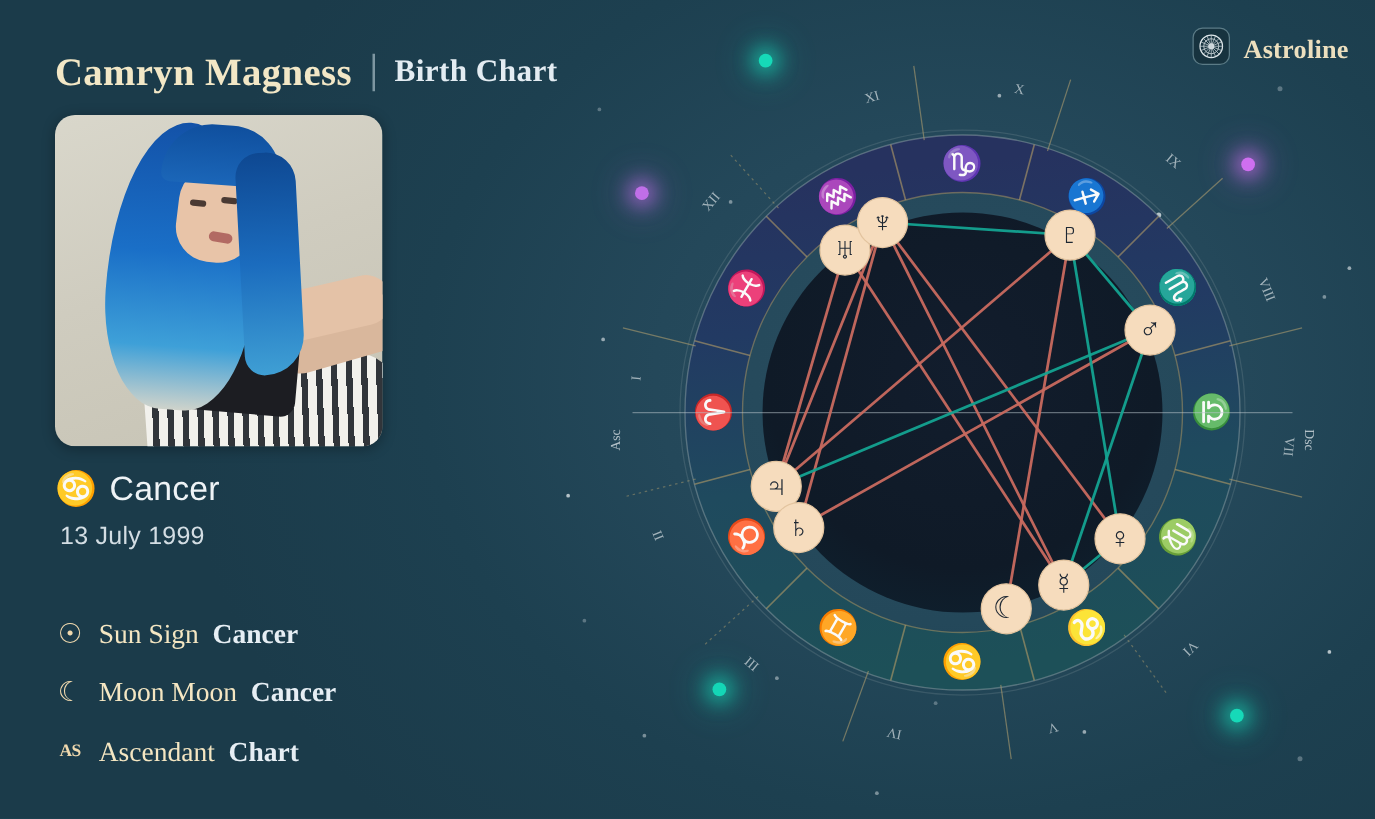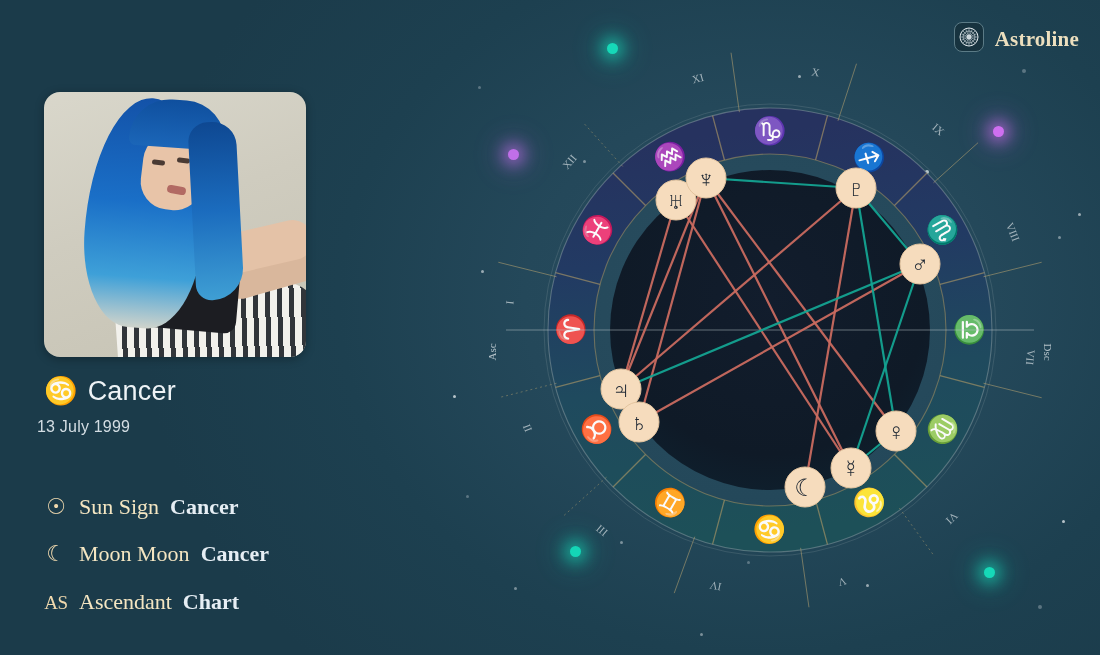--- a/index.html
+++ b/index.html
@@ -28,31 +28,31 @@
 
   #photo{position:absolute;left:44px;top:92px;width:262px;height:265px;border-radius:16px;
     overflow:hidden;box-shadow:0 2px 10px rgba(0,0,0,.3);}
   .ph-bg{position:absolute;inset:0;background:linear-gradient(160deg,#d9d7cb 0%,#cfccbf 45%,#c6c3b4 100%);}
   .ph-hair{position:absolute;border-radius:50% 50% 42% 42%/60% 60% 40% 40%;}
   .ph-el{position:absolute;}
 
   .sign-row{position:absolute;left:44px;top:376px;display:flex;align-items:center;gap:10px;}
   .sign-glyph{font-size:27px;color:#f3c9a4;line-height:1;}
   .sign-name{font-size:27px;color:#eef3f6;letter-spacing:.2px;}
-  .meta{position:absolute;left:37px;color:#d3dde3;font-size:16px;letter-spacing:.2px;}
+  .meta{position:absolute;left:48px;color:#d3dde3;font-size:20px;letter-spacing:.2px;}
   #meta-date{top:418px;}
   #meta-place{top:449px;}
 
   .fact{position:absolute;left:44px;display:flex;align-items:center;gap:11px;}
   #fact-sun{top:494px;}
   #fact-moon{top:541px;}
   #fact-asc{top:589px;}
   .fact-ico{width:24px;height:24px;display:flex;align-items:center;justify-content:center;
     color:#f0d9ae;font-size:22px;line-height:1;}
-  .fact-ico.as{font-family:"Liberation Serif", serif;font-size:19px;font-weight:normal;letter-spacing:-.5px;}
+  .fact-ico.as{font-family:"Liberation Serif", serif;font-size:14px;font-weight:bold;letter-spacing:-.5px;}
   .fact-label{font-family:"Liberation Serif", serif;font-weight:normal;font-size:22px;color:#f4e6c2;}
   .fact-value{font-family:"Liberation Serif", serif;font-weight:bold;font-size:22px;color:#e6eef4;}
 
   
   #logo{position:absolute;right:21px;top:22px;display:flex;align-items:flex-end;gap:11px;}
   #logo-mark{width:28px;height:28px;border-radius:8px;background:#17333f;
     border:1px solid #5b7b86;display:flex;align-items:center;justify-content:center;}
   #logo-text{font-family:"Liberation Serif", serif;font-size:21px;font-weight:bold;color:#ecdfbe;letter-spacing:.2px;}
 
   
@@ -89,20 +89,25 @@
       <div class="star" style="left: 620px; top: 541px; width: 3px; height: 3px; opacity: 0.52;"></div>
       <div class="glow" style="left: 606.5px; top: 42.5px; width: 11px; height: 11px; background: rgb(22, 217, 184); box-shadow: rgba(22, 217, 184, 0.533) 0px 0px 14px 6px, rgba(22, 217, 184, 0.2) 0px 0px 26px 12px;"></div>
       <div class="glow" style="left: 507.5px; top: 148.5px; width: 11px; height: 11px; background: rgb(192, 111, 232); box-shadow: rgba(192, 111, 232, 0.533) 0px 0px 14px 6px, rgba(192, 111, 232, 0.2) 0px 0px 26px 12px;"></div>
       <div class="glow" style="left: 992.5px; top: 125.5px; width: 11px; height: 11px; background: rgb(207, 111, 240); box-shadow: rgba(207, 111, 240, 0.533) 0px 0px 14px 6px, rgba(207, 111, 240, 0.2) 0px 0px 26px 12px;"></div>
       <div class="glow" style="left: 569.5px; top: 545.5px; width: 11px; height: 11px; background: rgb(20, 214, 182); box-shadow: rgba(20, 214, 182, 0.533) 0px 0px 14px 6px, rgba(20, 214, 182, 0.2) 0px 0px 26px 12px;"></div>
       <div class="glow" style="left: 983.5px; top: 566.5px; width: 11px; height: 11px; background: rgb(22, 217, 184); box-shadow: rgba(22, 217, 184, 0.533) 0px 0px 14px 6px, rgba(22, 217, 184, 0.2) 0px 0px 26px 12px;"></div>
     </div>
 
   <div id="left">
 
+    <div class="title-row">
+      <div class="title-name">Camryn Magness</div>
+      <div class="title-div"></div>
+      <div class="title-sub">Birth Chart</div>
+    </div>
 
     <div id="photo">
       <div class="ph-bg"></div>
 
       <div class="ph-el" style="left:72px;top:196px;width:200px;height:75px;
                   background:repeating-linear-gradient(92deg,#f2f1ec 0 7px,#31353a 7px 12px);
                   border-radius:14px 28px 0 0;transform:rotate(-4deg);"></div>
       <div class="ph-el" style="left:172px;top:152px;width:110px;height:46px;background:#d9b79c;
                   border-radius:26px;transform:rotate(-16deg);"></div>
       <div class="ph-el" style="left:92px;top:128px;width:104px;height:110px;background:#1c1d22;

